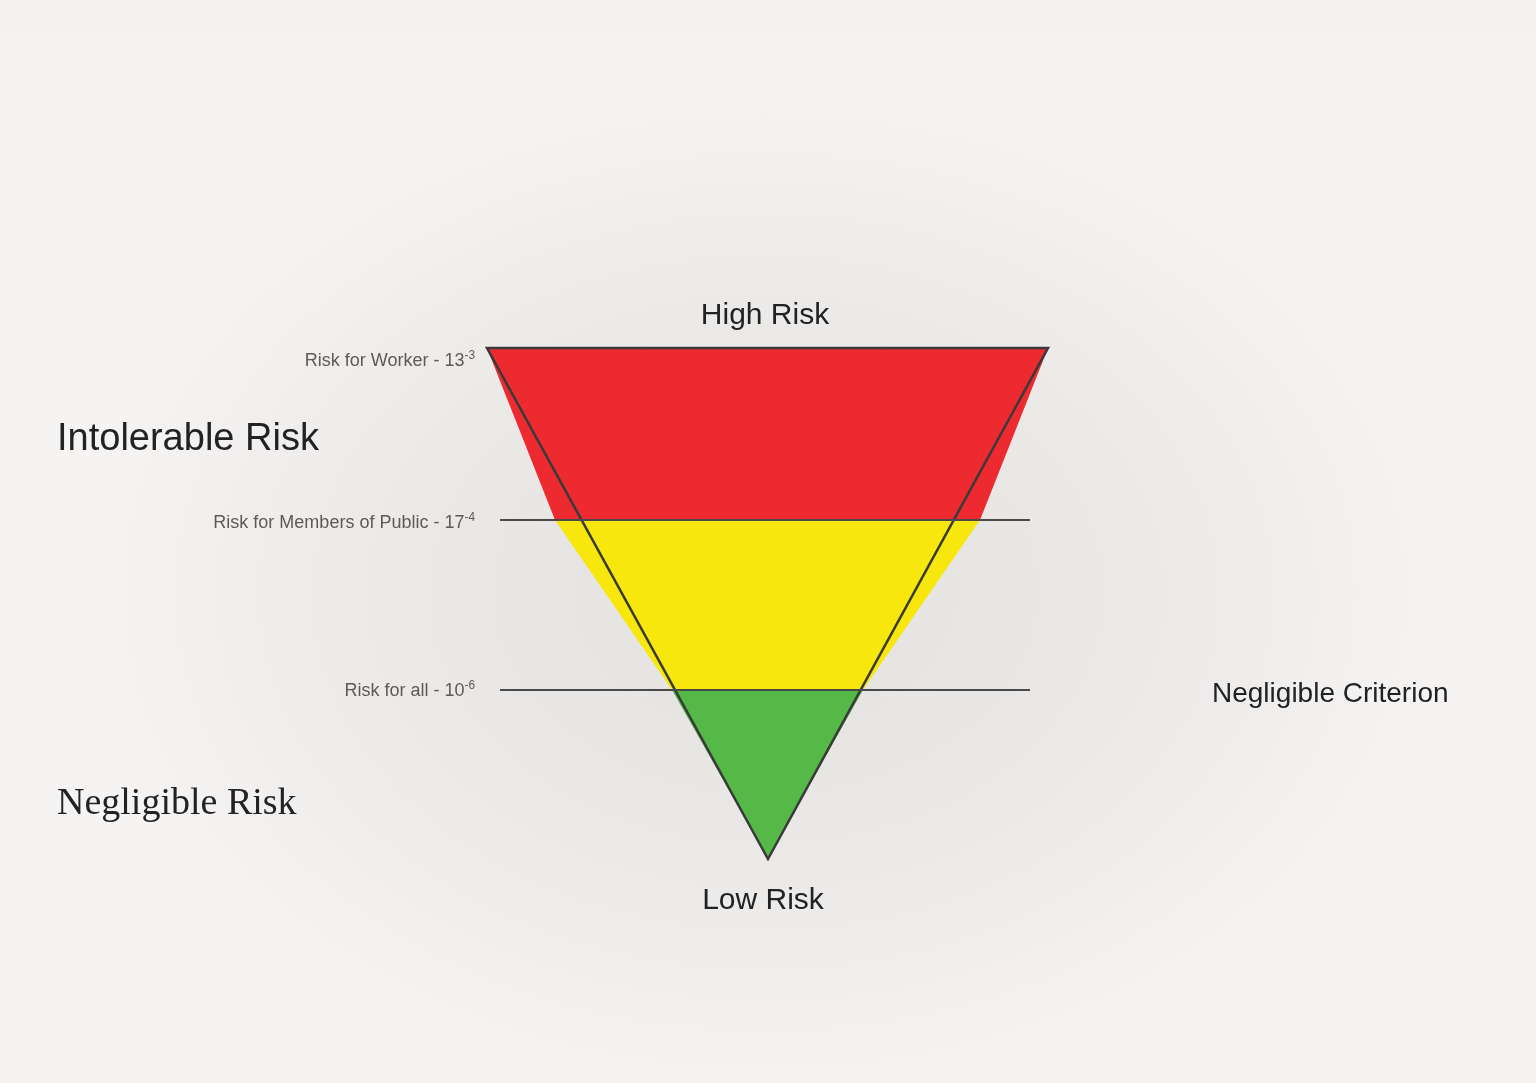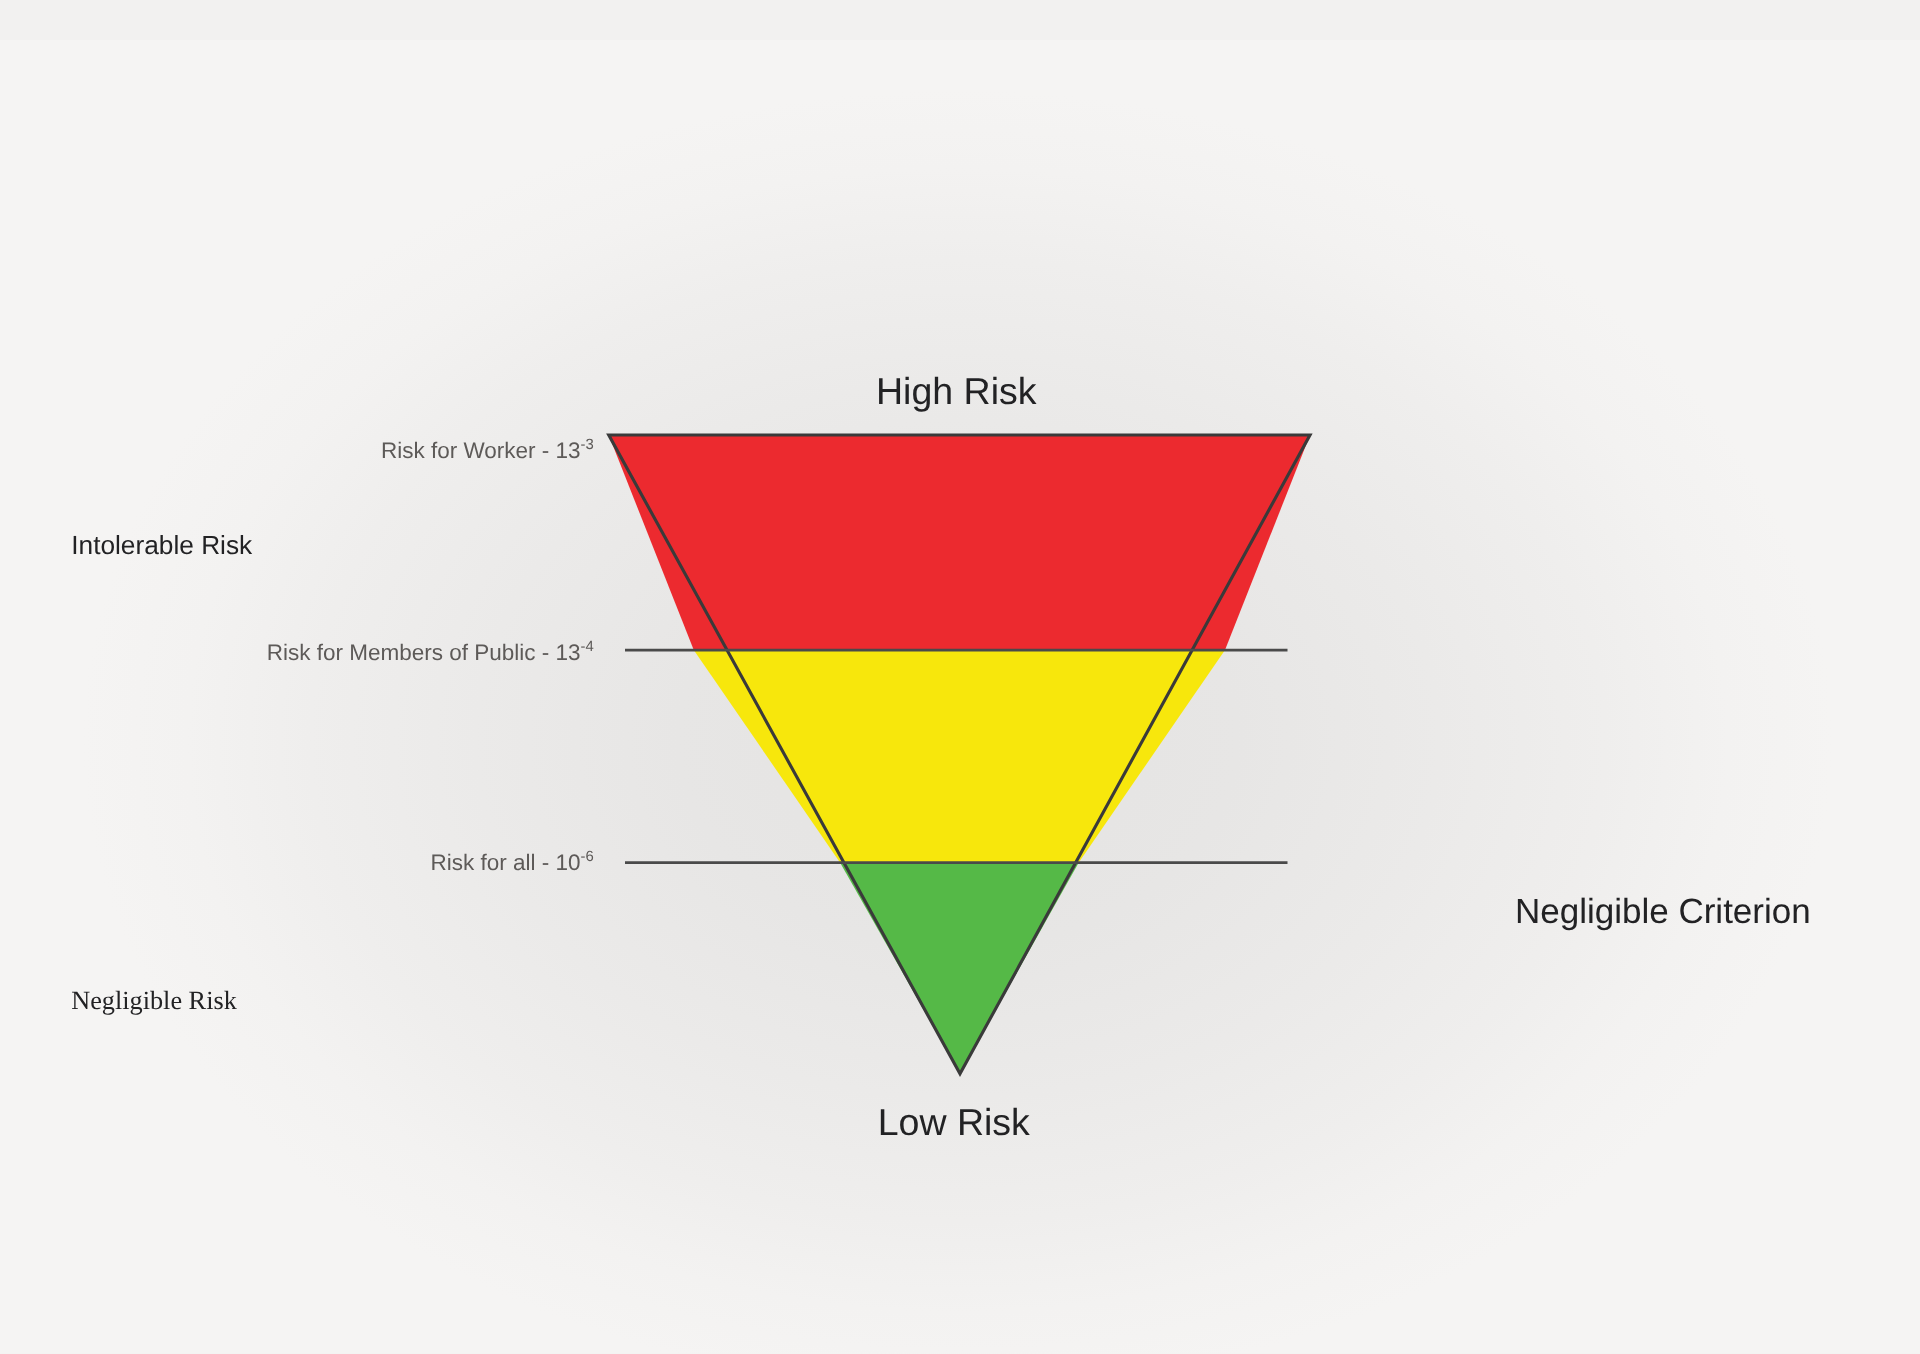--- a/index.html
+++ b/index.html
@@ -39,21 +39,21 @@
   }
 
   
   .label {
     position: absolute;
     white-space: nowrap;
     color: #212121;
     line-height: 1;
   }
   .label-major {
-    font-size: 21px;
+    font-size: 38px;
     color: #222224;
   }
   .label-criterion {
     font-size: 28px;
     color: #222224;
   }
   .label-axis {
     font-size: 30px;
     color: #222224;
   }
@@ -98,23 +98,23 @@
   <div class="label label-major anchor-left" style="left:57px; top:405px;">Intolerable Risk</div>
 
 
   <div class="label label-major anchor-left" style="left:57px; top:769px;font-family:Liberation Serif, serif;">Negligible Risk</div>
 
   <div class="label label-small anchor-right" style="left:475px; top:328px;">
     <span>Risk for Worker - 13</span><sup>-3</sup>
   </div>
 
   <div class="label label-small anchor-right" style="left:475px; top:490px;">
-    <span>Risk for Members of Public - 13</span><sup>-4</sup>
+    <span>Risk for Members of Public - 17</span><sup>-4</sup>
   </div>
 
   <div class="label label-small anchor-right" style="left:475px; top:658px;">
     <span>Risk for all - 10</span><sup>-6</sup>
   </div>
 
 
-  <div class="label label-criterion anchor-left" style="left:1212px; top:697px;">Negligible Criterion</div>
+  <div class="label label-criterion anchor-left" style="left:1212px; top:661px;">Negligible Criterion</div>
 
 </div>
 
 </body></html>

